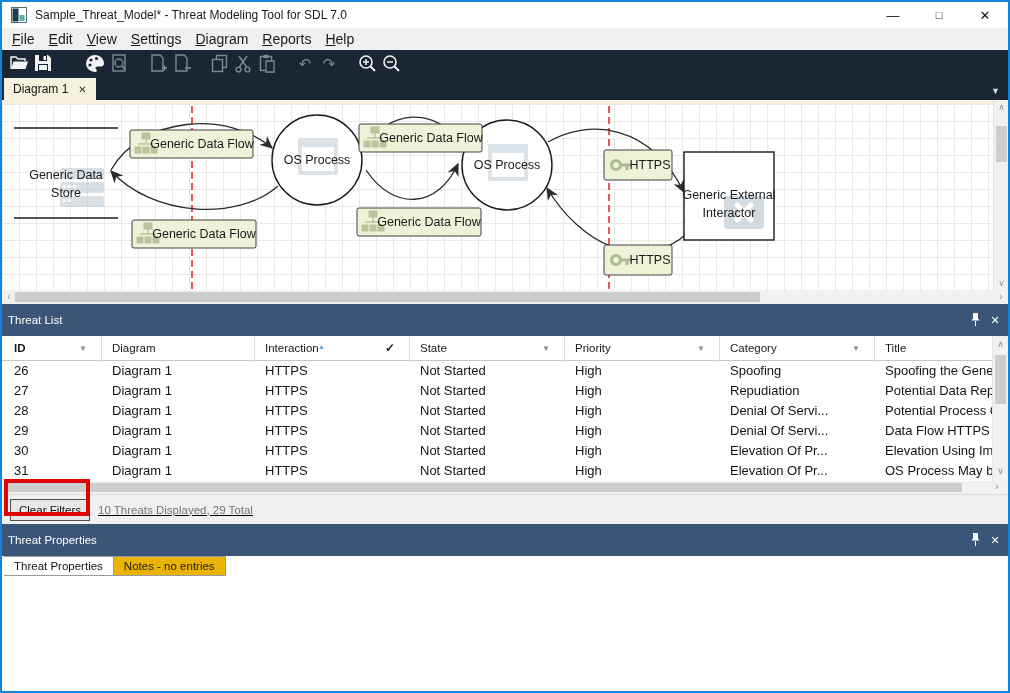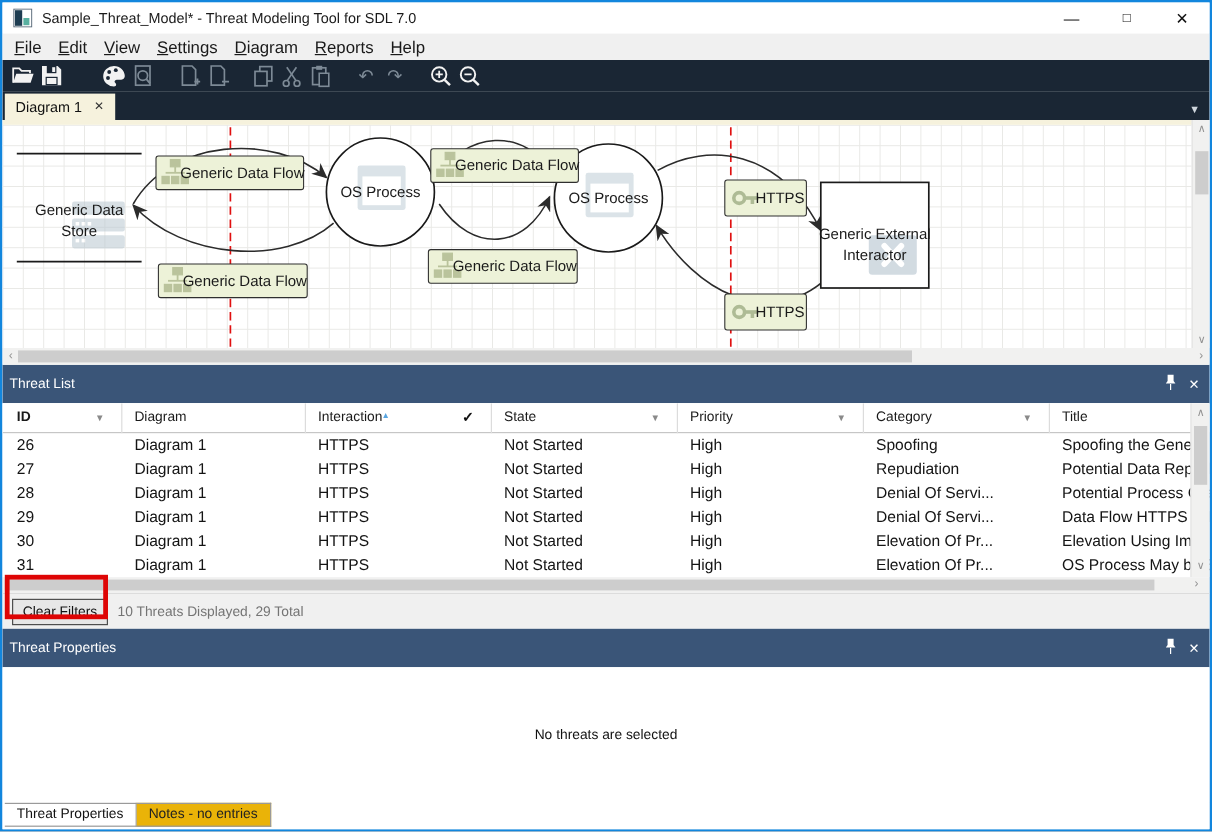--- a/index.html
+++ b/index.html
@@ -83,21 +83,21 @@
     font-size:9px; color:#909090; line-height:13px; }
   .table-vscroll .arr.up{ top:2px; } .table-vscroll .arr.dn{ bottom:3px; }
 
   .table-hscroll{ height:13px; background:#f1f1f0; position:relative; }
   .table-hscroll .hthumb{ top:2px; height:9px; }
   .table-hscroll .arr{ position:absolute; right:4px; top:0; font-size:10px;
     color:#909090; line-height:12px; }
 
   
   .filterbar{ height:30px; background:#f0f0f0; display:flex; align-items:center;
-    border-top:1px solid #dcdcdc; }
+    border-top:1px solid #dcdcdc;text-decoration:underline; }
   .clear-filters{ margin-left:8px; height:22px; padding:0 8px; font-size:11.5px;
     font-family:"Liberation Sans",sans-serif; color:#111; background:#e7e7e7;
     border:1px solid #4f4f4f; }
   .status-text{ margin-left:8px; font-size:11.5px; color:#747474; }
 
   
   .props{ height:113px; background:#fff; display:flex; align-items:center; justify-content:center; }
   .props .empty-msg{ font-size:11.5px; color:#111; }
 
   .bottom-tabs{ height:21px; background:#fff; display:flex; align-items:flex-start; padding-left:2px; }
@@ -498,23 +498,20 @@
   <div class="panel-header">
     <span class="ph-title">Threat Properties</span>
     <span class="ph-pin">
       <svg width="9" height="13" viewBox="0 0 9 13">
           <path d="M2 0 h5 v5.5 l1.5 2 H0.5 L2 5.5 z M4 8 h1 v5 h-1 z" fill="#fff"></path>
         </svg>
     </span>
     <span class="ph-close">✕</span>
   </div>
 
-  <div class="props">
-    <span class="empty-msg">No threats are selected</span>
-  </div>
 
   <div class="bottom-tabs">
     <div class="btab active">Threat Properties</div>
     <div class="btab inactive">Notes - no entries</div>
   </div>
   <div class="bottom-space"></div>
 
   <div class="annotation-box"></div>
 </div>
 

